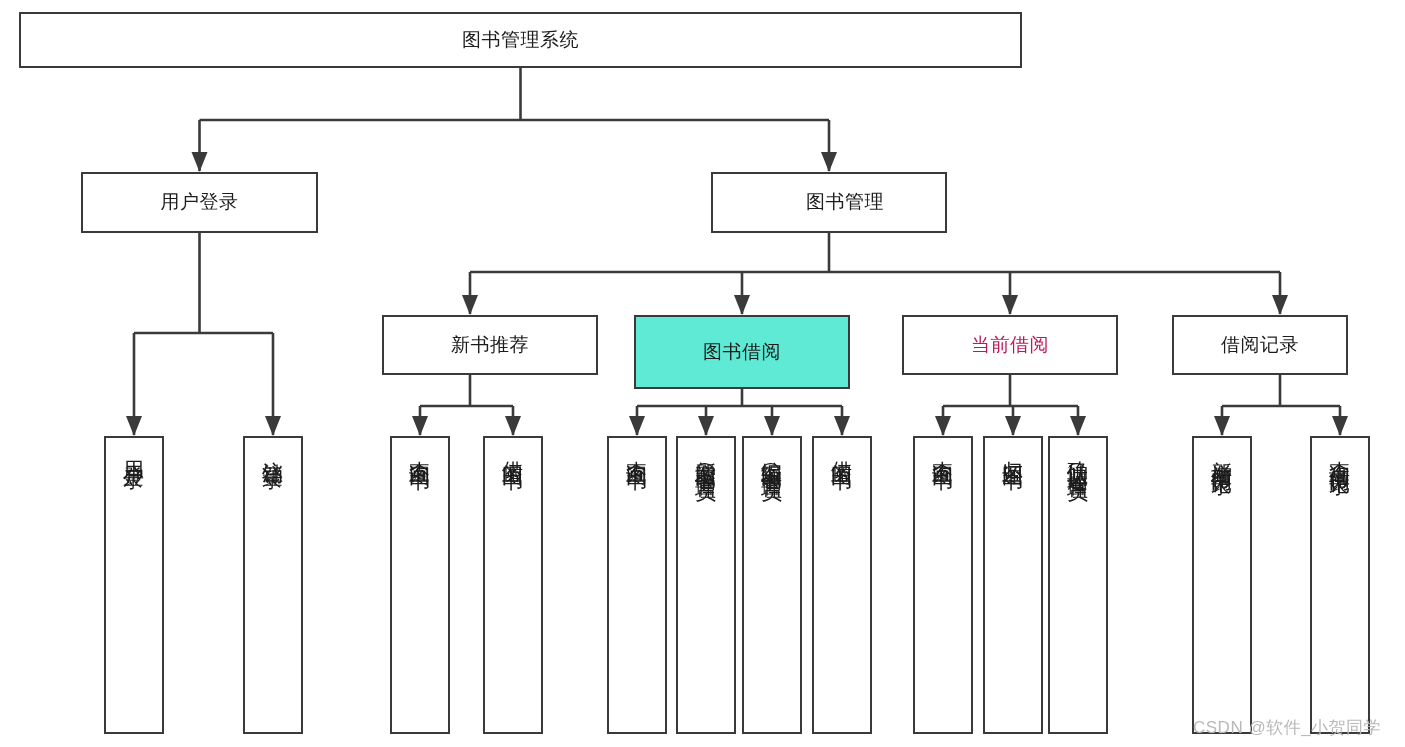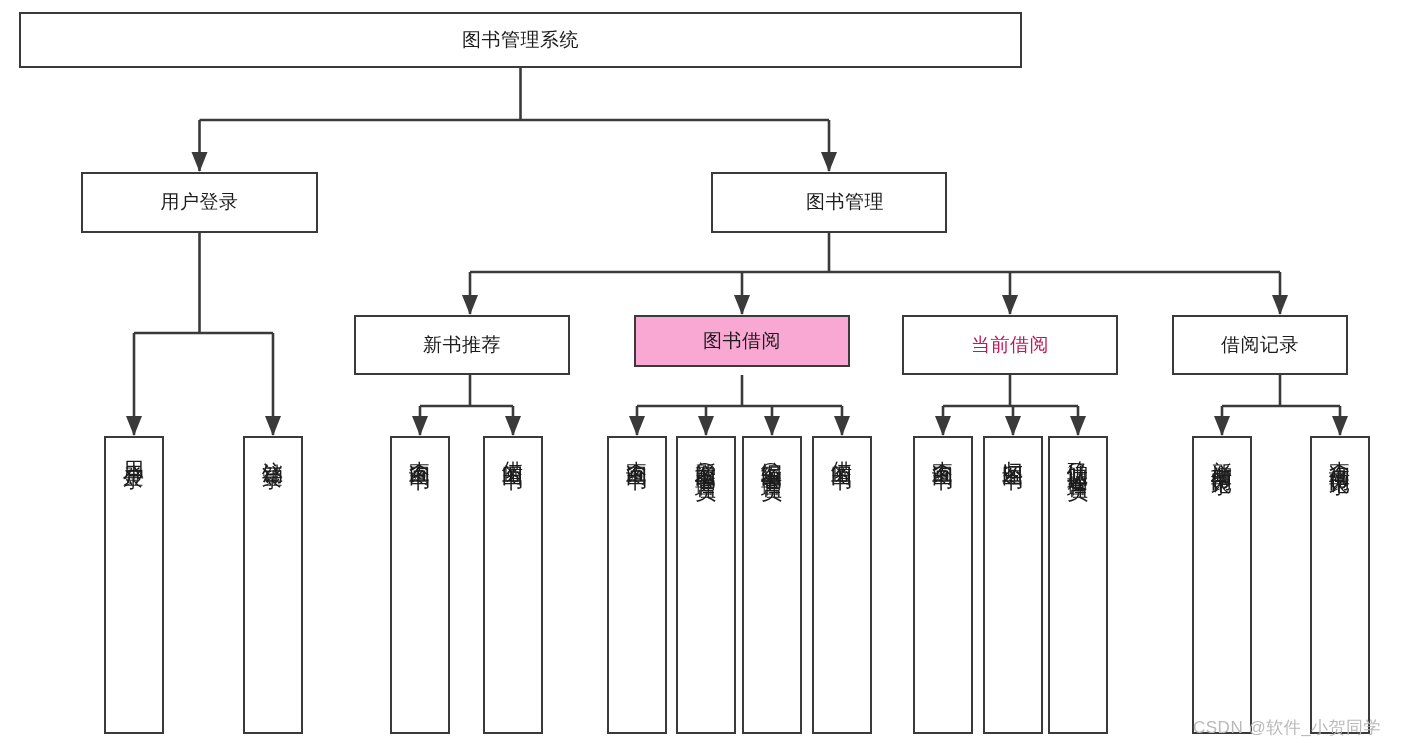--- a/index.html
+++ b/index.html
@@ -125,24 +125,24 @@
   <div id="nodes">
       <div class="node horizontal" style="left: 19px; top: 12px; width: 1003px; height: 56px; border-color: rgb(58, 58, 58); background: rgb(255, 255, 255);">
         <span class="node-label" style="color: rgb(28, 28, 28);">图书管理系统</span>
       </div>
       <div class="node horizontal" style="left: 81px; top: 172px; width: 237px; height: 61px; border-color: rgb(58, 58, 58); background: rgb(255, 255, 255);">
         <span class="node-label" style="color: rgb(28, 28, 28);">用户登录</span>
       </div>
       <div class="node horizontal" style="left: 711px; top: 172px; width: 236px; height: 61px; border-color: rgb(58, 58, 58); background: rgb(255, 255, 255);">
         <span class="node-label" style="color: rgb(28, 28, 28); margin-left: 32px;">图书管理</span>
       </div>
-      <div class="node horizontal" style="left: 354px; top: 315px; width: 216px; height: 60px; border-color: rgb(58, 58, 58); background: rgb(255, 255, 255);">
+      <div class="node horizontal" style="left: 382px; top: 315px; width: 216px; height: 60px; border-color: rgb(58, 58, 58); background: rgb(255, 255, 255);">
         <span class="node-label" style="color: rgb(28, 28, 28);">新书推荐</span>
       </div>
-      <div class="node horizontal" style="left: 634px; top: 315px; width: 216px; height: 52px; border-color: rgb(58, 58, 58); background: #f9a8d4;">
+      <div class="node horizontal" style="left: 634px; top: 315px; width: 216px; height: 74px; border-color: rgb(58, 58, 58); background: #5eead4;">
         <span class="node-label" style="color: rgb(28, 28, 28);">图书借阅</span>
       </div>
       <div class="node horizontal" style="left: 902px; top: 315px; width: 216px; height: 60px; border-color: rgb(58, 58, 58); background: rgb(255, 255, 255);">
         <span class="node-label" style="color: #be185d;">当前借阅</span>
       </div>
       <div class="node horizontal" style="left: 1172px; top: 315px; width: 176px; height: 60px; border-color: rgb(58, 58, 58); background: rgb(255, 255, 255);">
         <span class="node-label" style="color: rgb(28, 28, 28);">借阅记录</span>
       </div>
       <div class="node vertical" style="left: 104px; top: 436px; width: 60px; height: 298px; border-color: rgb(58, 58, 58); background: rgb(255, 255, 255);">
         <span class="node-label" style="color: rgb(28, 28, 28);">用户登录</span>

